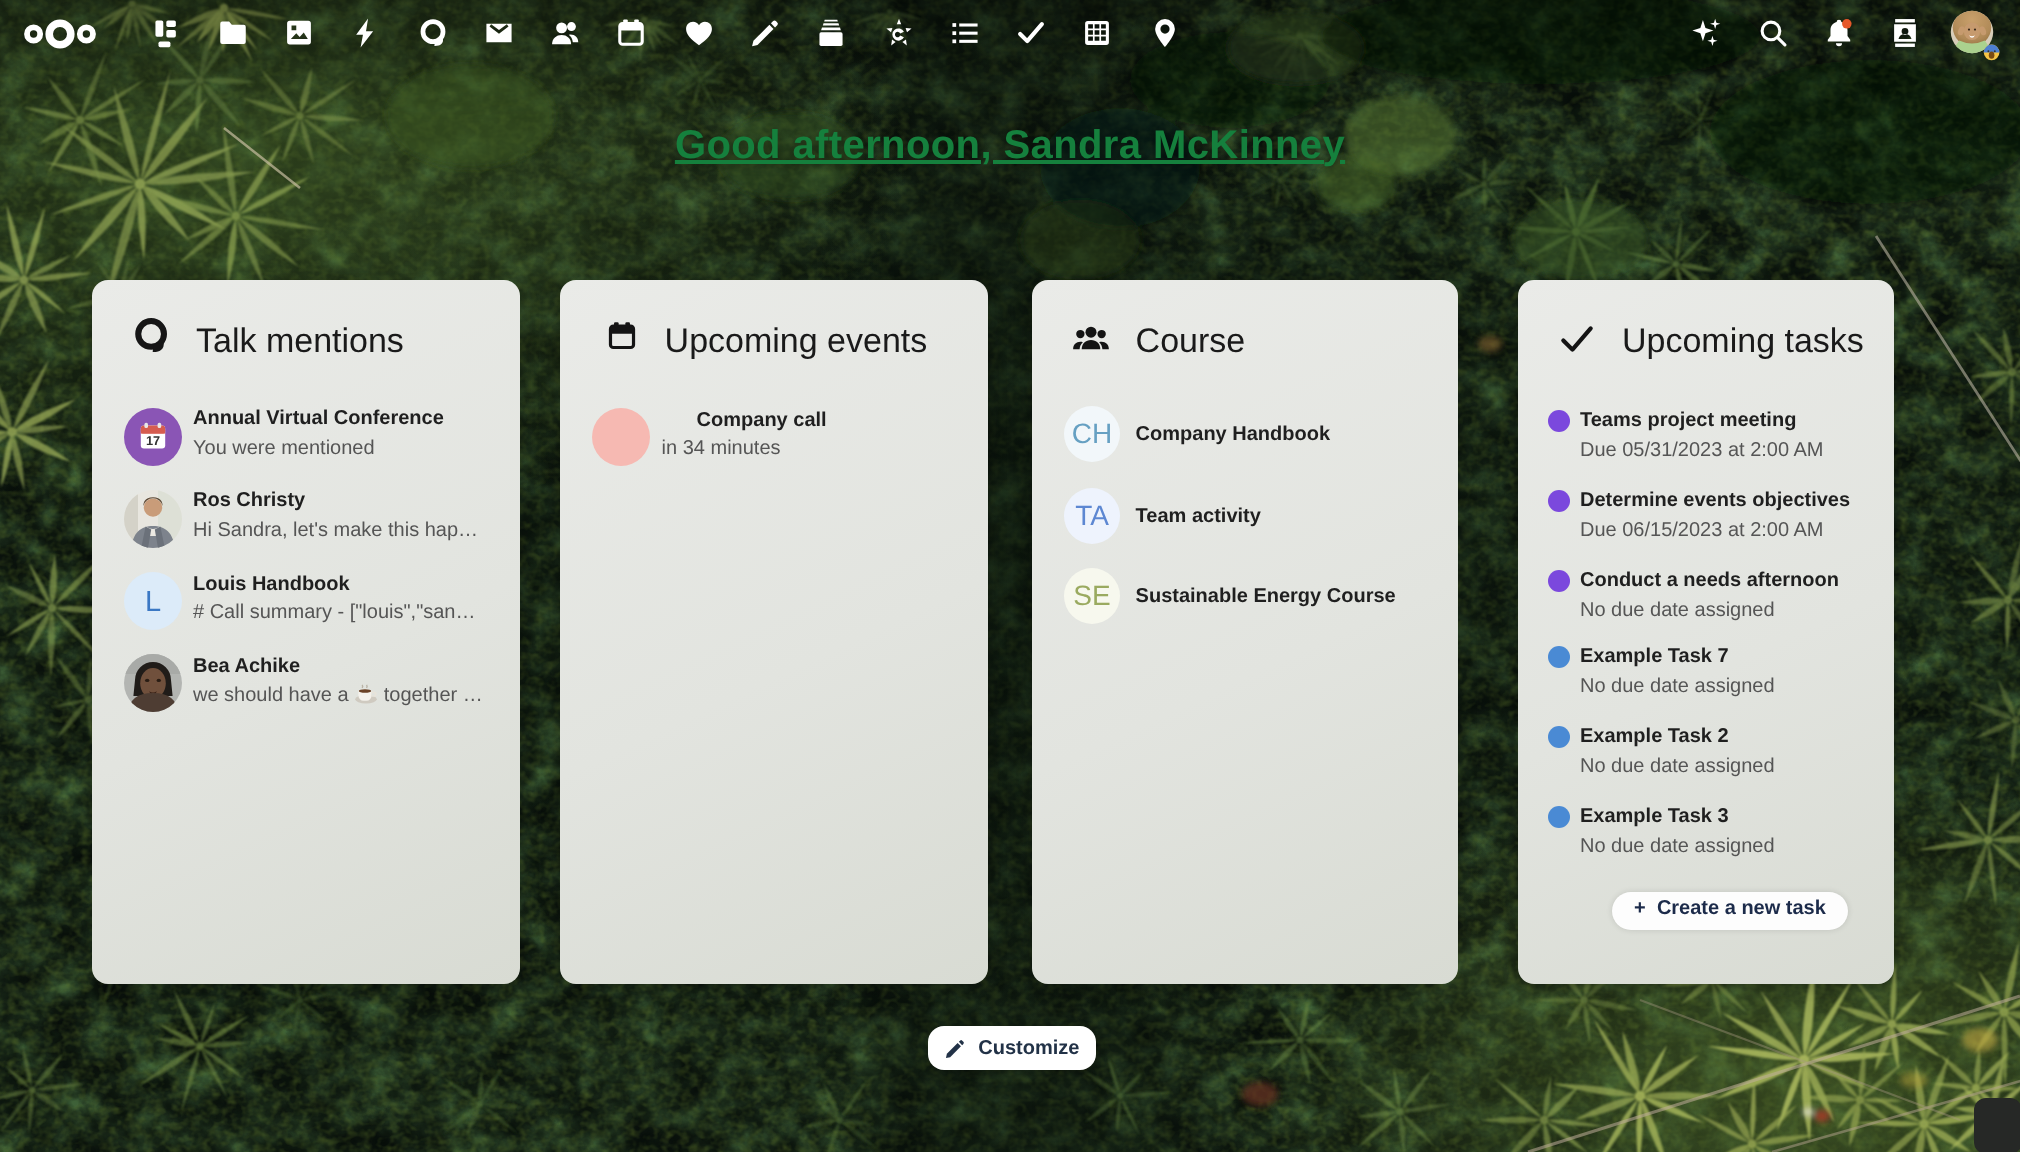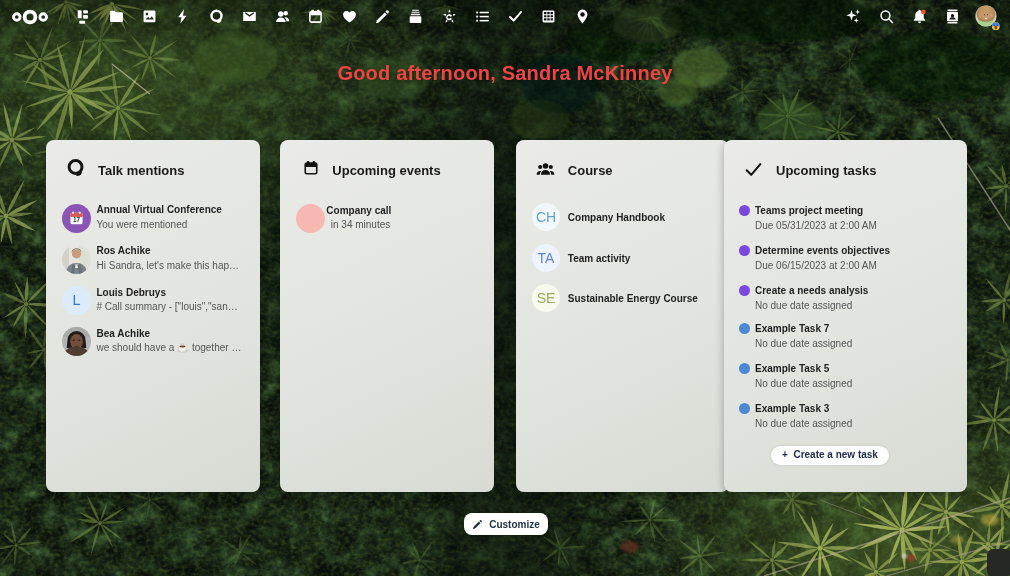--- a/index.html
+++ b/index.html
@@ -1,23 +1,23 @@
 <!DOCTYPE html>
 <html><head><meta charset="utf-8">
 <style>
 * { margin:0; padding:0; box-sizing:border-box; }
 html,body { width:1010px; height:576px; overflow:hidden; font-family:"Liberation Sans", sans-serif; }
 #bg { position:absolute; left:0; top:0; }
 .ti { position:absolute; }
-h1 { position:absolute; left:0; top:62.5px; width:100%; text-align:center; color:#ef4444; font-size:20px; line-height:20px; font-weight:700; letter-spacing:0.2px; text-shadow:0 1px 4px rgba(0,0,0,0.35); }
+h1 { position:absolute; left:0; top:62.5px; width:100%; text-align:center; color:#15803d; font-size:20px; line-height:20px; font-weight:700; letter-spacing:0.2px; text-shadow:0 1px 4px rgba(0,0,0,0.35);text-decoration:underline; }
 .card { position:absolute; top:139.5px; height:352px; border-radius:8px;
   background:linear-gradient(155deg, #eaebe8 0%, #e2e4df 55%, #d8dbd3 100%);
   box-shadow:0 2px 9px rgba(0,0,0,0.3); }
 .cic { position:absolute; }
-.ct { position:absolute; font-size:13px; line-height:15px; font-weight:700; color:#1a1a1a; }
+.ct { position:absolute; font-size:17px; line-height:15px; font-weight:400; color:#1a1a1a; }
 .av { position:absolute; width:29px; height:29px;text-decoration:underline; }
 .av svg { display:block; }
 .it { position:absolute; font-size:10px; line-height:13px; font-weight:700; color:#1f1f1f; white-space:nowrap; }
 .is { position:absolute; font-size:10px; line-height:13px; color:#555; white-space:nowrap; }
 .dot { position:absolute; width:11px; height:11px; border-radius:50%; }
 .newtask { position:absolute; left:47px; top:306.7px; width:118px; height:18.5px; background:#fdfdfd; border-radius:9.5px; font-size:10px; font-weight:700; color:#1c2b4a; text-align:center; line-height:18.5px; box-shadow:0 0 3px rgba(0,0,0,0.12); }
 #customize { position:absolute; left:463.7px; top:512.8px; width:84.5px; height:22.5px; background:#fff; border-radius:8px; display:flex; align-items:center; justify-content:center; font-size:10px; font-weight:700; color:#223247; box-shadow:0 1px 4px rgba(0,0,0,0.3); }
 </style></head>
 <body>
 <svg id="bg" width="1010" height="576" viewBox="0 0 1010 576" xmlns="http://www.w3.org/2000/svg" preserveAspectRatio="none">
@@ -830,29 +830,29 @@
           <rect x="0" width="7" height="29" fill="#d4d2c8"></rect>
 <circle cx="14.5" cy="8.8" r="4.6" fill="#c99c79"></circle>
           <path d="M9.7 8 a4.9 4.9 0 0 1 9.6 0 c0-1.6-0.5-4.4-4.8-4.4 s-4.8 2.8-4.8 4.4 Z" fill="#5f4a36"></path>
 <path d="M3.8 29 c0.4-7.6 4.8-11 10.7-11 s10.3 3.4 10.7 11 Z" fill="#7d838c"></path>
 <path d="M11.2 18.4 q3.3 2.2 6.6 0 l-0.9 4.6 h-4.8 Z" fill="#ece9e2"></path>
 <path d="M10.8 18.2 l-2.2 10.8 h3.4 l1.6 -9.2 Z" fill="#6b717a"></path>
 <path d="M18.2 18.2 l2.2 10.8 h-3.4 l-1.6 -9.2 Z" fill="#6b717a"></path>
         </g>
       </svg>
     </div>
-    <div class="it" style="left:50.5px;top:104.69999999999999px">Ros Achike</div>
+    <div class="it" style="left:50.5px;top:104.69999999999999px">Ros Christy</div>
     <div class="is" style="left:50.5px;top:119.19999999999999px">Hi Sandra, let's make this hap…</div>
     <div class="av" style="left:16px;top:146.5px">
       <svg width="29" height="29" viewBox="0 0 29 29">
         <circle cx="14.5" cy="14.5" r="14.5" fill="#dcebf9"></circle>
         <text x="14.5" y="19.4" font-family="Liberation Sans" font-size="14.5" fill="#3b78c4" text-anchor="middle">L</text>
       </svg>
     </div>
-    <div class="it" style="left:50.5px;top:146.0px">Louis Debruys</div>
+    <div class="it" style="left:50.5px;top:146.0px">Louis Handbook</div>
     <div class="is" style="left:50.5px;top:160.5px"># Call summary - ["louis","san…</div>
     <div class="av" style="left:16px;top:187.7px">
       <svg width="29" height="29" viewBox="0 0 29 29">
         <defs>
           <clipPath id="bc">
             <circle cx="14.5" cy="14.5" r="14.5"></circle>
           </clipPath>
         </defs>
 <g clip-path="url(#bc)">
           <rect width="29" height="29" fill="#b3b5b2"></rect>
@@ -885,21 +885,21 @@
         <rect x="5" y="1.4" width="2.9" height="3.2" rx="0.8"></rect>
         <rect x="12.1" y="1.4" width="2.9" height="3.2" rx="0.8"></rect>
       </g>
     </svg>
     <div class="ct" style="left:52px;top:23.5px">Upcoming events</div>
     <div class="av" style="left:16px;top:64.69999999999999px">
       <svg width="29" height="29" viewBox="0 0 29 29">
         <circle cx="14.5" cy="14.5" r="14.5" fill="#f6b9b2"></circle>
       </svg>
     </div>
-    <div class="it" style="left:46px;top:64.19999999999999px">Company call</div>
+    <div class="it" style="left:68px;top:64.19999999999999px">Company call</div>
     <div class="is" style="left:50.5px;top:78.69999999999999px">in 34 minutes</div>
   </div>
 <div class="card" style="left:515.8px;width:213.5px">
     <svg class="cic" style="left:20px;top:20px" width="19" height="19" viewBox="0 0 20 20">
       <g fill="#141414">
         <circle cx="10" cy="6.4" r="2.9"></circle>
         <path d="M5.1 15.4 c0-3 2.1-4.9 4.9-4.9 s4.9 1.9 4.9 4.9 Z"></path>
         <circle cx="4.4" cy="7.4" r="2.2"></circle>
         <path d="M0.6 15.4 c0-2.4 1.6-3.9 3.8-3.9 0.5 0 0.9 0.1 1.3 0.2 -1 0.9-1.6 2.2-1.7 3.7 Z"></path>
         <circle cx="15.6" cy="7.4" r="2.2"></circle>
@@ -922,39 +922,39 @@
     </div>
     <div class="it" style="left:52px;top:112.5px">Team activity</div>
     <div class="av" style="left:16px;top:144.89999999999998px">
       <svg width="28" height="28" viewBox="0 0 28 28">
         <circle cx="14" cy="14" r="14" fill="#f7f8ee"></circle>
         <text x="14" y="18.6" font-family="Liberation Sans" font-size="14" fill="#9aaa60" text-anchor="middle">SE</text>
       </svg>
     </div>
     <div class="it" style="left:52px;top:152.89999999999998px">Sustainable Energy Course</div>
   </div>
-<div class="card" style="left:724px;width:243px">
+<div class="card" style="left:759px;width:188px">
     <svg class="cic" style="left:20px;top:20px" width="19" height="19" viewBox="0 0 20 20">
       <path fill="none" stroke="#141414" stroke-width="2.2" stroke-linecap="round" stroke-linejoin="round" d="M2.8 10.8 7.6 15.6 17.2 4.4"></path>
     </svg>
     <div class="ct" style="left:52px;top:23.5px">Upcoming tasks</div>
     <div class="dot" style="left:14.7px;top:65.9px;background:#7b48dd"></div>
     <div class="it" style="left:31px;top:64.4px">Teams project meeting</div>
     <div class="is" style="left:31px;top:79.4px">Due 05/31/2023 at 2:00 AM</div>
     <div class="dot" style="left:14.7px;top:105.9px;background:#7b48dd"></div>
     <div class="it" style="left:31px;top:104.4px">Determine events objectives</div>
     <div class="is" style="left:31px;top:119.4px">Due 06/15/2023 at 2:00 AM</div>
     <div class="dot" style="left:14.7px;top:145.89999999999998px;background:#7b48dd"></div>
-    <div class="it" style="left:31px;top:144.39999999999998px">Create a needs analysis</div>
+    <div class="it" style="left:31px;top:144.39999999999998px">Conduct a needs afternoon</div>
     <div class="is" style="left:31px;top:159.39999999999998px">No due date assigned</div>
     <div class="dot" style="left:14.7px;top:183.89999999999998px;background:#4a8ad4"></div>
     <div class="it" style="left:31px;top:182.39999999999998px">Example Task 7</div>
     <div class="is" style="left:31px;top:197.39999999999998px">No due date assigned</div>
     <div class="dot" style="left:14.7px;top:223.89999999999998px;background:#4a8ad4"></div>
-    <div class="it" style="left:31px;top:222.39999999999998px">Example Task 5</div>
+    <div class="it" style="left:31px;top:222.39999999999998px">Example Task 2</div>
     <div class="is" style="left:31px;top:237.39999999999998px">No due date assigned</div>
     <div class="dot" style="left:14.7px;top:263.9px;background:#4a8ad4"></div>
     <div class="it" style="left:31px;top:262.4px">Example Task 3</div>
     <div class="is" style="left:31px;top:277.4px">No due date assigned</div>
     <div class="newtask">+&nbsp;&nbsp;Create a new task</div>
   </div>
 <div id="customize"><svg width="11" height="11" viewBox="0 0 20 20" style="margin-right:6px">
       <path fill="#223247" d="M2.6 14.4 12.4 4.6 l3 3 -9.8 9.8 -3.8 0.8 Z"></path>
       <path fill="#223247" d="M13.5 3.5 l1.1-1.1 a1.4 1.4 0 0 1 2 0 l1 1 a1.4 1.4 0 0 1 0 2 l-1.1 1.1 Z"></path>
     </svg>Customize</div>

